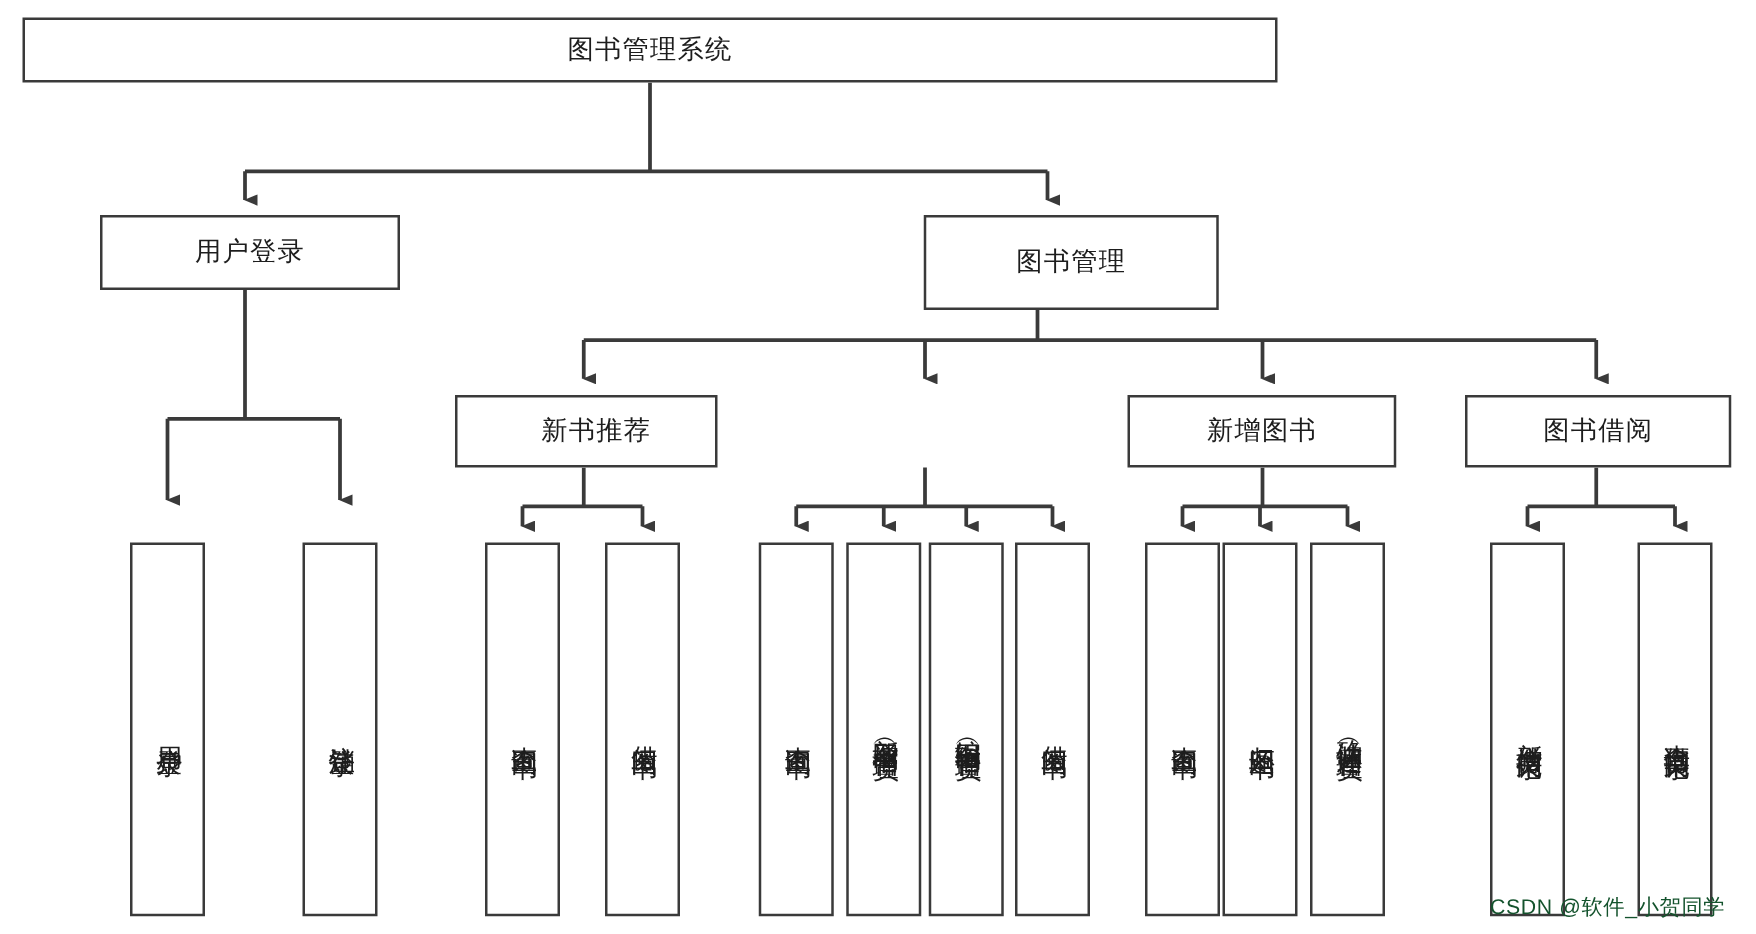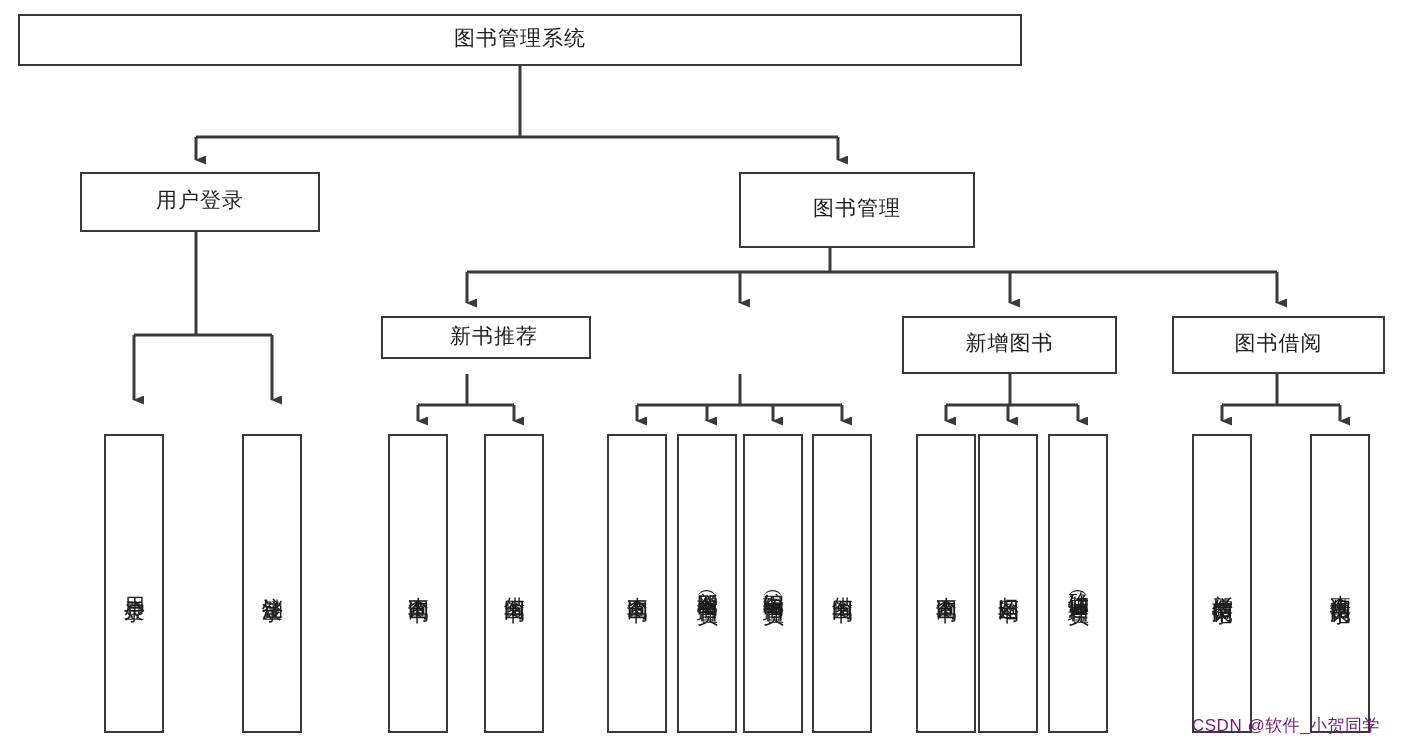--- a/index.html
+++ b/index.html
@@ -32,39 +32,38 @@
     display: flex;
     align-items: center;
     justify-content: center;
     color: #1d1d1d;
     z-index: 2;
   }
   .node.horizontal {
     font-size: 21px;
     letter-spacing: 1px;
     line-height: 1.2;
-    font-family: Liberation Mono, monospace;
   }
   .node.vertical {
     writing-mode: vertical-rl;
     text-orientation: upright;
     font-size: 21px;
     line-height: 1.28;
     letter-spacing: 2px;
     padding: 4px 0;
   }
   .node.vertical .vtext {
     writing-mode: vertical-rl;
     text-orientation: upright;
     text-align: center;
     white-space: nowrap;
   }
   .watermark {
     position: absolute;
-    color: #701a75;
+    color: #14532d;
     font-size: 17px;
     letter-spacing: 0.5px;
     z-index: 3;
     white-space: nowrap;
   }
 </style>
 </head>
 <body>
 
 <div id="canvas">
@@ -124,21 +123,21 @@
     <span>图书管理系统</span>
   </div>
 
   <div class="node horizontal" style="left:80px; top:172px; width:240px; height:60px;">
     <span>用户登录</span>
   </div>
   <div class="node horizontal" style="left:712px; top:172px; width:236px; height:76px;margin-left:27px;">
     <span>图书管理</span>
   </div>
 
-  <div class="node horizontal" style="left:381px; top:316px; width:210px; height:43px;padding-left:16px;">
+  <div class="node horizontal" style="left:364px; top:316px; width:210px; height:58px;padding-left:16px;">
     <span>新书推荐</span>
   </div>
   <div class="node horizontal" style="left:902px; top:316px; width:215px; height:58px;">
     <span>新增图书</span>
   </div>
   <div class="node horizontal" style="left:1172px; top:316px; width:213px; height:58px;">
     <span>图书借阅</span>
   </div>
 
   <div class="node vertical" style="left:104px; top:434px; width:60px; height:299px;">

